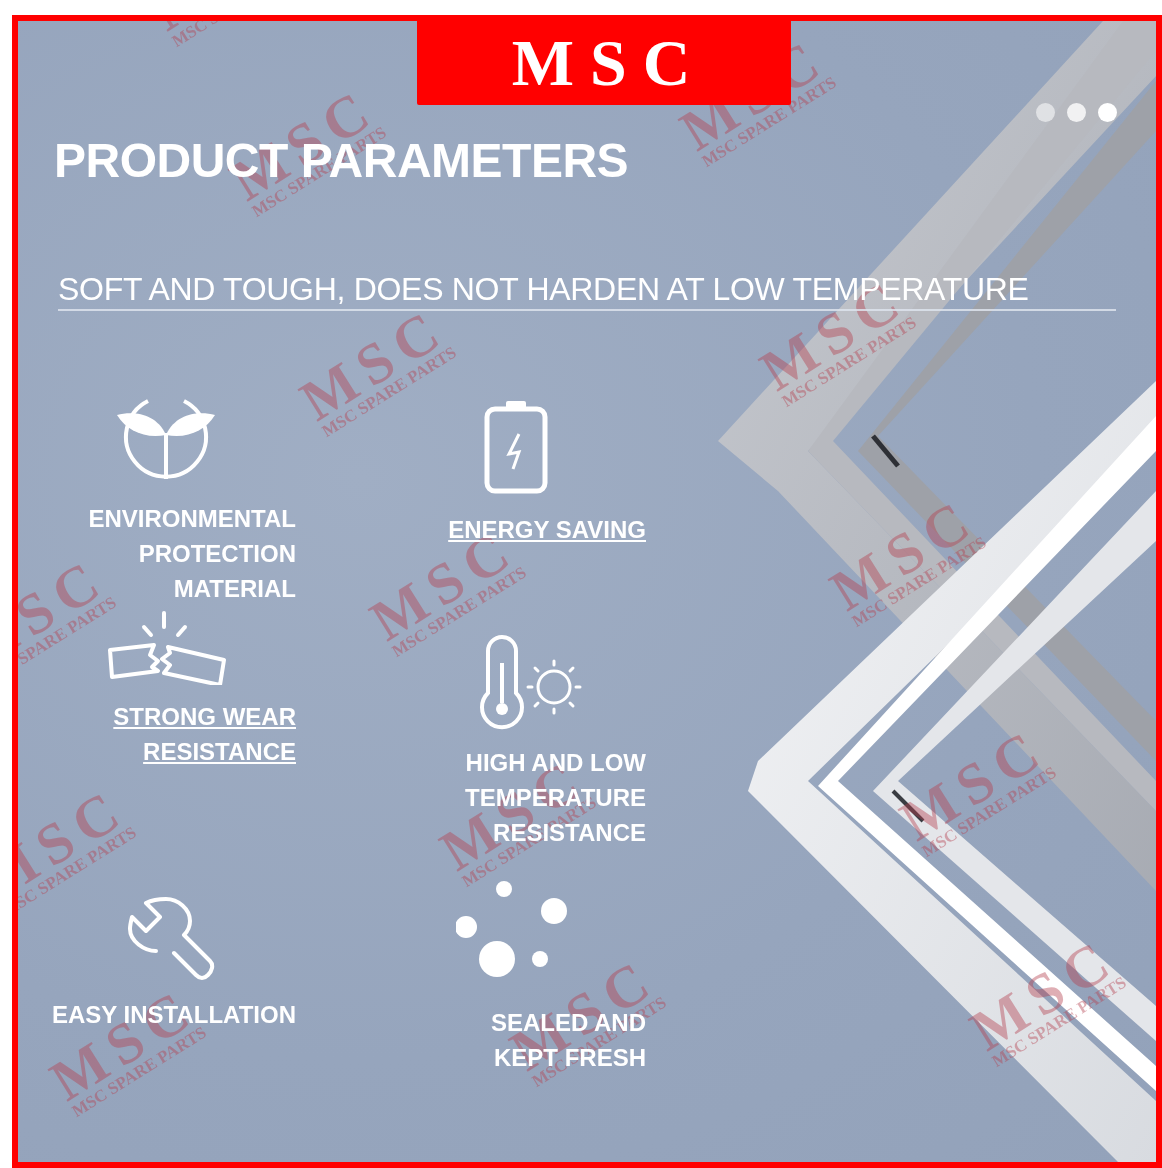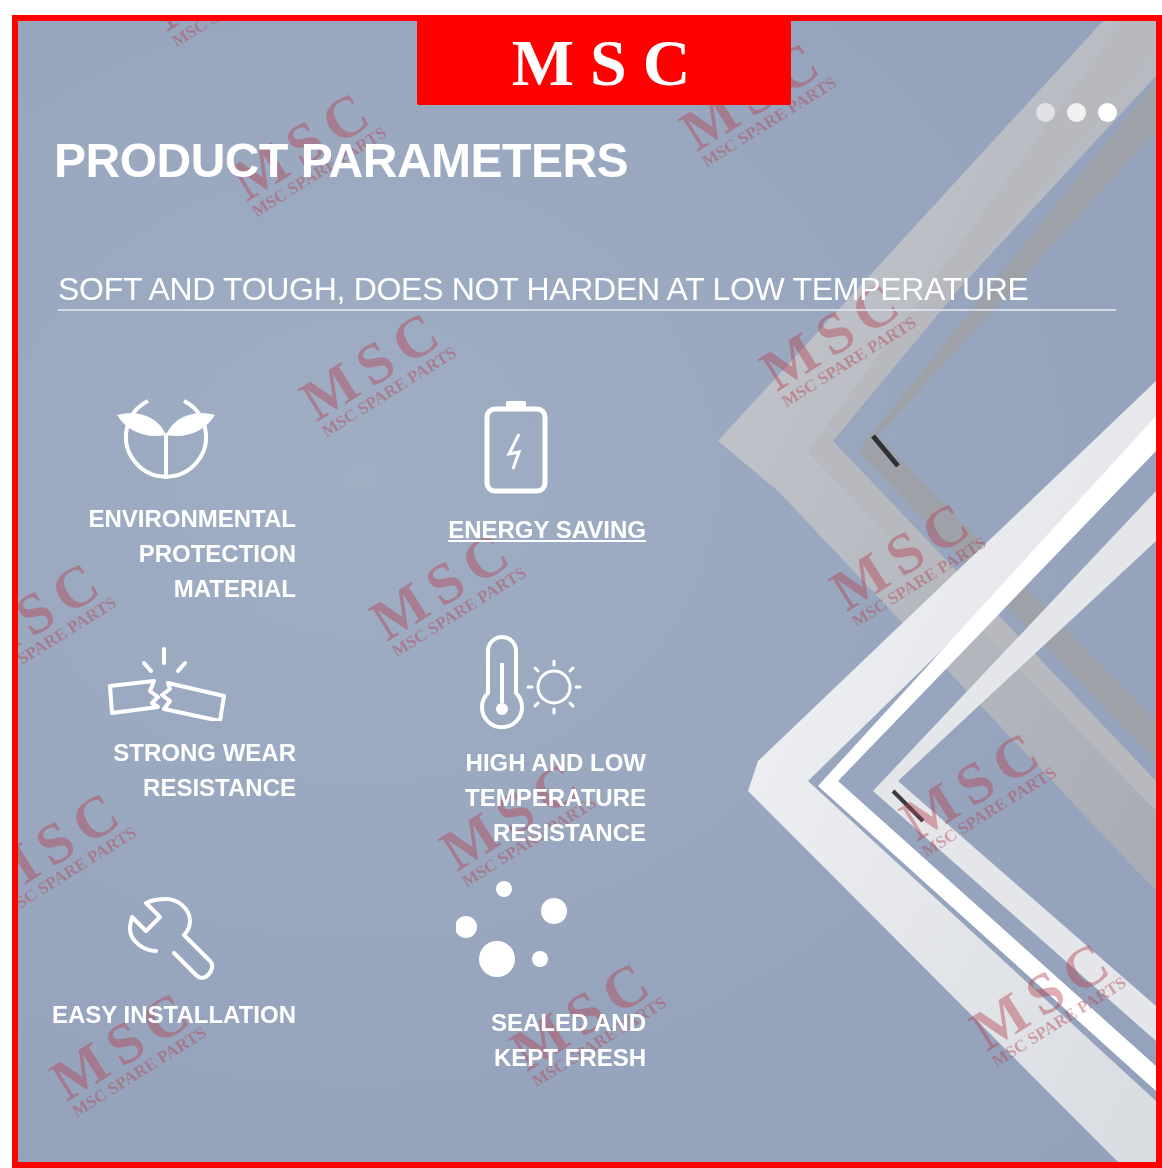--- a/index.html
+++ b/index.html
@@ -150,21 +150,21 @@
 
     <div class="feature" style="left:368px;top:378px;width:260px;text-decoration:underline;">
       <svg class="icon" width="70" height="95" viewBox="0 0 70 95">
         <rect x="25" y="2" width="20" height="8" rx="2" fill="#fff"></rect>
         <rect x="6" y="10" width="58" height="82" rx="8" fill="none" stroke="#fff" stroke-width="5"></rect>
         <path d="M38,35 L28,55 L38,53 L32,70" fill="none" stroke="#fff" stroke-width="3"></path>
       </svg>
       <span class="label" style="margin-top:18px;">ENERGY SAVING</span>
     </div>
 
-    <div class="feature" style="left:18px;top:620px;width:260px;">
+    <div class="feature" style="left:18px;top:584px;width:260px;text-decoration:underline;">
       <svg class="icon" width="125" height="80" viewBox="0 0 125 80">
         <line x1="60" y1="8" x2="60" y2="22" stroke="#fff" stroke-width="4" stroke-linecap="round"></line>
         <line x1="40" y1="22" x2="47" y2="30" stroke="#fff" stroke-width="4" stroke-linecap="round"></line>
         <line x1="81" y1="22" x2="74" y2="30" stroke="#fff" stroke-width="4" stroke-linecap="round"></line>
         <path d="M6,45 L50,40 L46,50 L54,56 L48,62 L54,66 L8,72 Z" fill="none" stroke="#fff" stroke-width="4" stroke-linejoin="round"></path>
         <path d="M64,42 L120,55 L116,80 L60,68 L66,60 L58,54 L66,48 Z" fill="none" stroke="#fff" stroke-width="4" stroke-linejoin="round"></path>
       </svg>
       <span class="label" style="margin-top:14px;">STRONG WEAR
 RESISTANCE</span>
     </div>

